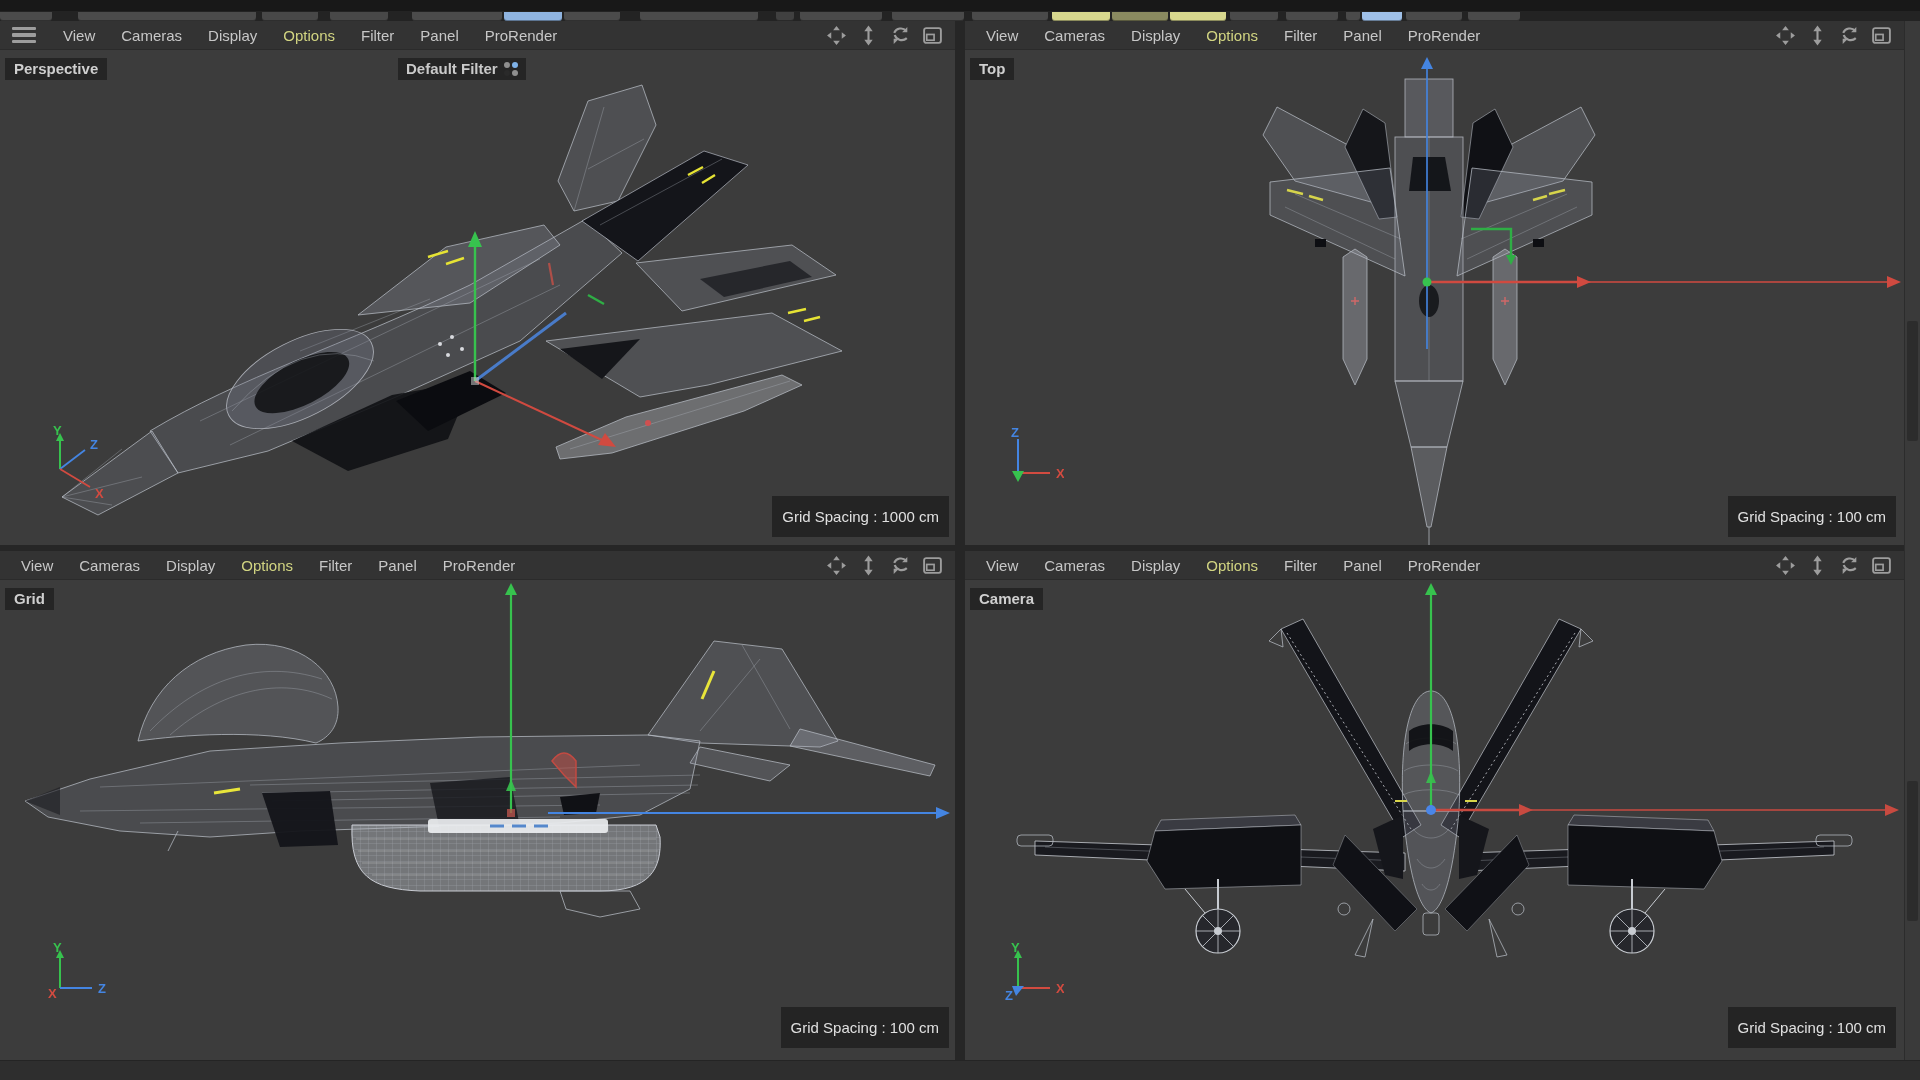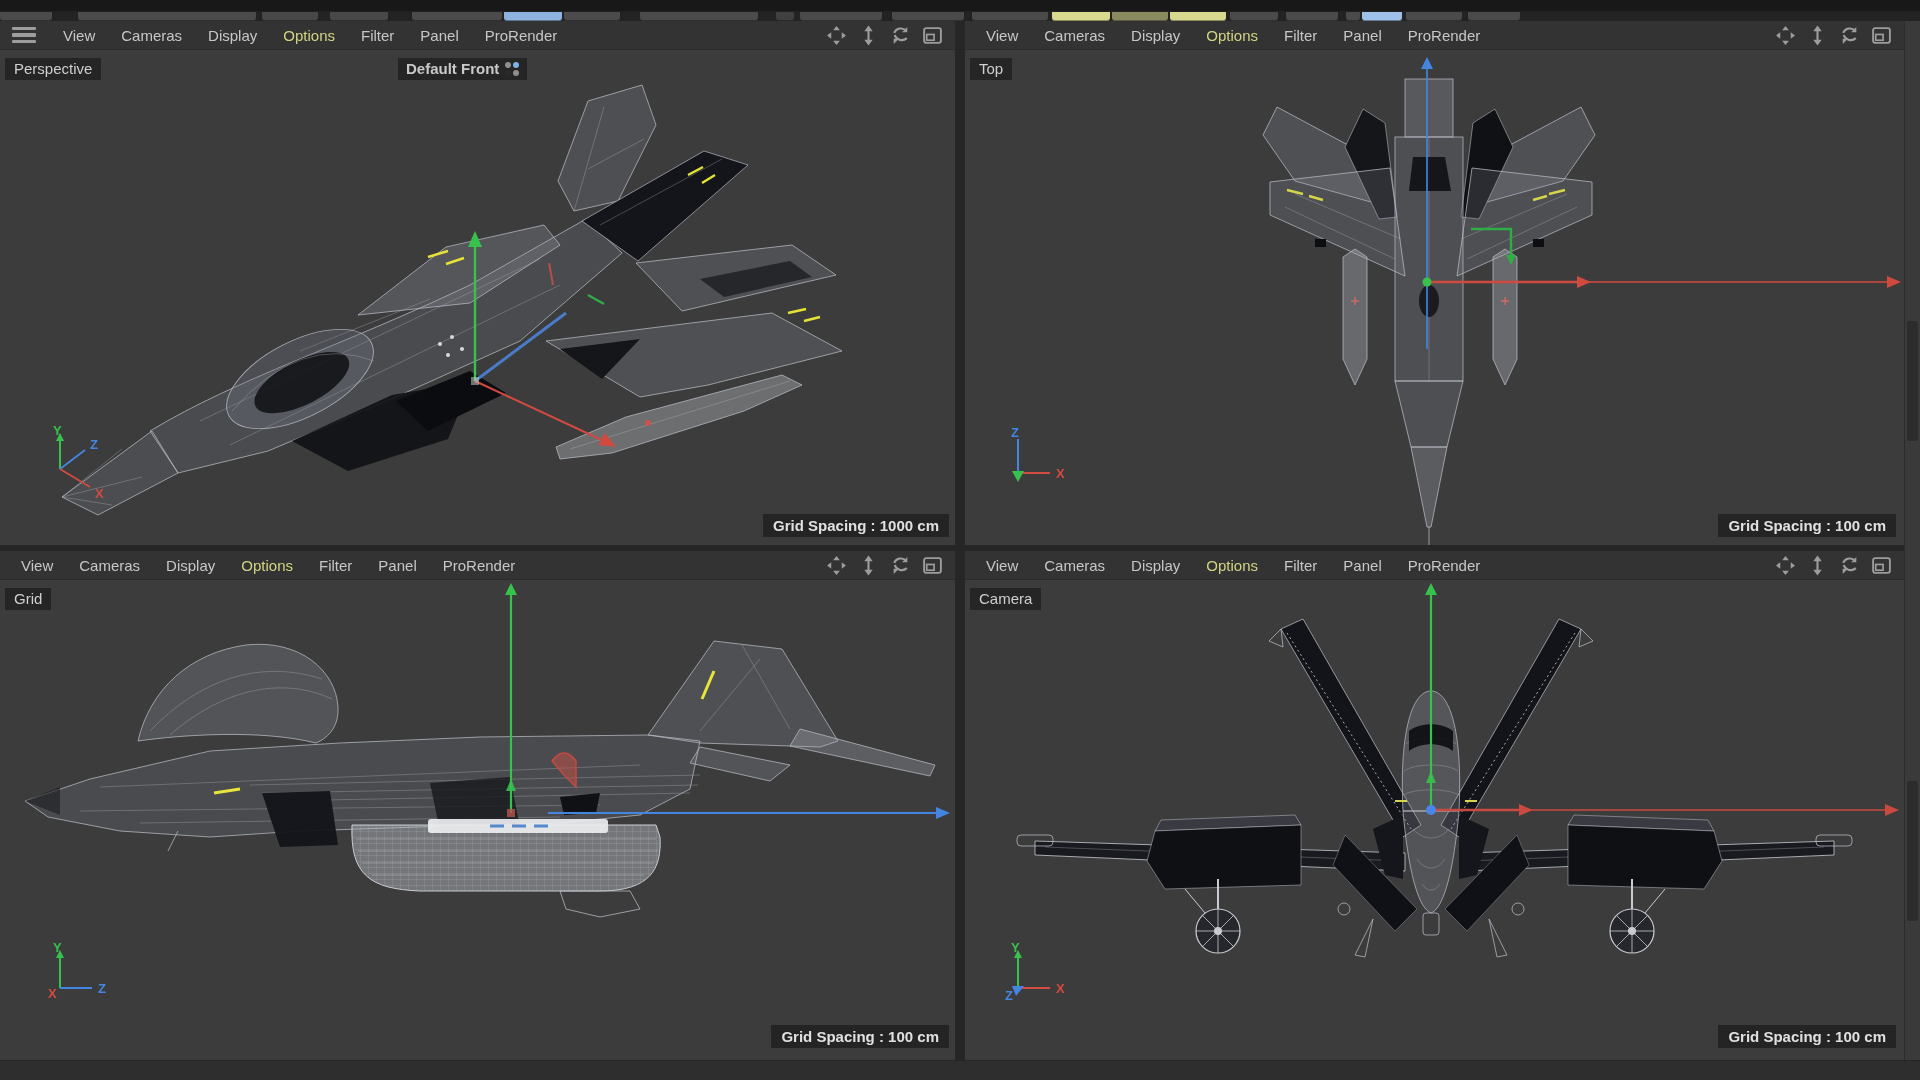--- a/index.html
+++ b/index.html
@@ -21,29 +21,29 @@
   .hamburger i{display:block;height:3.2px;background:#9d9d9d;border-radius:1px}
   .vp-menu{display:flex;align-items:center}
   .menu-item{padding:0 13px;font-size:15px;color:#c7c7c7;cursor:pointer;white-space:nowrap}
   .menu-item.active{color:#d2d582}
   .vp-icons{margin-left:auto;display:flex;align-items:center;gap:11px;padding-right:4px}
   .vp-icon{width:21px;height:21px;color:#9d9d9d;cursor:pointer}
   .vp-content{position:absolute;left:0;right:0;bottom:0;top:28px;overflow:hidden}
   .jet-svg{position:absolute;left:0;top:0}
 
   .vp-label{position:absolute;left:5px;top:9px;background:rgba(30,30,30,.75);color:#cfcfcf;
-            font-size:15px;font-weight:normal;padding:2px 9px 3px;z-index:4}
+            font-size:15px;font-weight:bold;padding:2px 9px 3px;z-index:4}
   .camera-label{position:absolute;top:9px;background:rgba(30,30,30,.75);color:#c9c9c9;font-size:15px;
             font-weight:bold;padding:2px 8px 3px;display:flex;align-items:center;gap:6px;z-index:4;cursor:pointer}
   .cam-dots{display:inline-grid;grid-template-columns:6px 6px;grid-gap:2px}
   .cam-dots i{width:6px;height:6px;border-radius:50%;background:#8f8f8f}
   .cam-dots i.b{background:#7fb2e8}
   .cam-dots i.d{background:#2a2a2a}
   .grid-label{position:absolute;background:rgba(30,30,30,.8);color:#e0e0e0;font-size:15px;
-            font-weight:bold;padding:3px 10px;z-index:4}
+            font-weight:normal;padding:12px 10px;z-index:4}
   .triad{position:absolute;left:40px;bottom:46px;z-index:3}
   .triad text{font-size:13px;font-weight:bold;font-family:"Liberation Sans",sans-serif}
 
   .gap-v{position:absolute;left:955px;top:21px;width:10px;height:1039px;background:#262626}
   .gap-h{position:absolute;left:0;top:545px;width:1904px;height:6px;background:#262626}
   .bottom-strip{position:absolute;left:0;top:1060px;width:1920px;height:20px;background:#2e2e2e;border-top:1px solid #242424}
   .right-strip{position:absolute;left:1904px;top:21px;width:16px;height:1039px;background:#3a3a3a;border-left:1px solid #2c2c2c}
   .rs-frag{position:absolute;left:2px;width:11px;background:#2c2c2c;border-radius:2px}
 
   .wire{stroke:#b6bac2;fill:none;stroke-width:.9;opacity:.85}
@@ -201,21 +201,21 @@
       <line x1="475" y1="332" x2="604" y2="392" stroke="#d04a40" stroke-width="2"></line>
       <polygon points="616,398 598,396 605,384" fill="#d04a40"></polygon>
       <line x1="475" y1="332" x2="475" y2="192" stroke="#37c24e" stroke-width="2.4"></line>
       <polygon points="475,182 468,198 482,198" fill="#37c24e"></polygon>
       <path d="M588 246 l16 9" stroke="#2fae45" stroke-width="2.4"></path>
       <path d="M549 214 l4 22" stroke="#c05048" stroke-width="2.2" opacity=".85"></path>
       <rect x="471" y="328" width="8" height="8" fill="#c8c8c8" opacity=".55"></rect>
     </svg>
     <span class="vp-label">Perspective</span>
     <div class="camera-label" style="left:398px">
-      <span>Default Front</span>
+      <span>Default Filter</span>
       <span class="cam-dots">
           <i></i>
           <i class="b"></i>
           <i class="d"></i>
           <i></i>
         </span>
     </div>
     <span class="grid-label" style="right:6px;bottom:8px">Grid Spacing : 1000 cm</span>
     <svg class="triad" width="66" height="74">
       <line x1="20" y1="44" x2="20" y2="12" stroke="#37c24e" stroke-width="2"></line>

